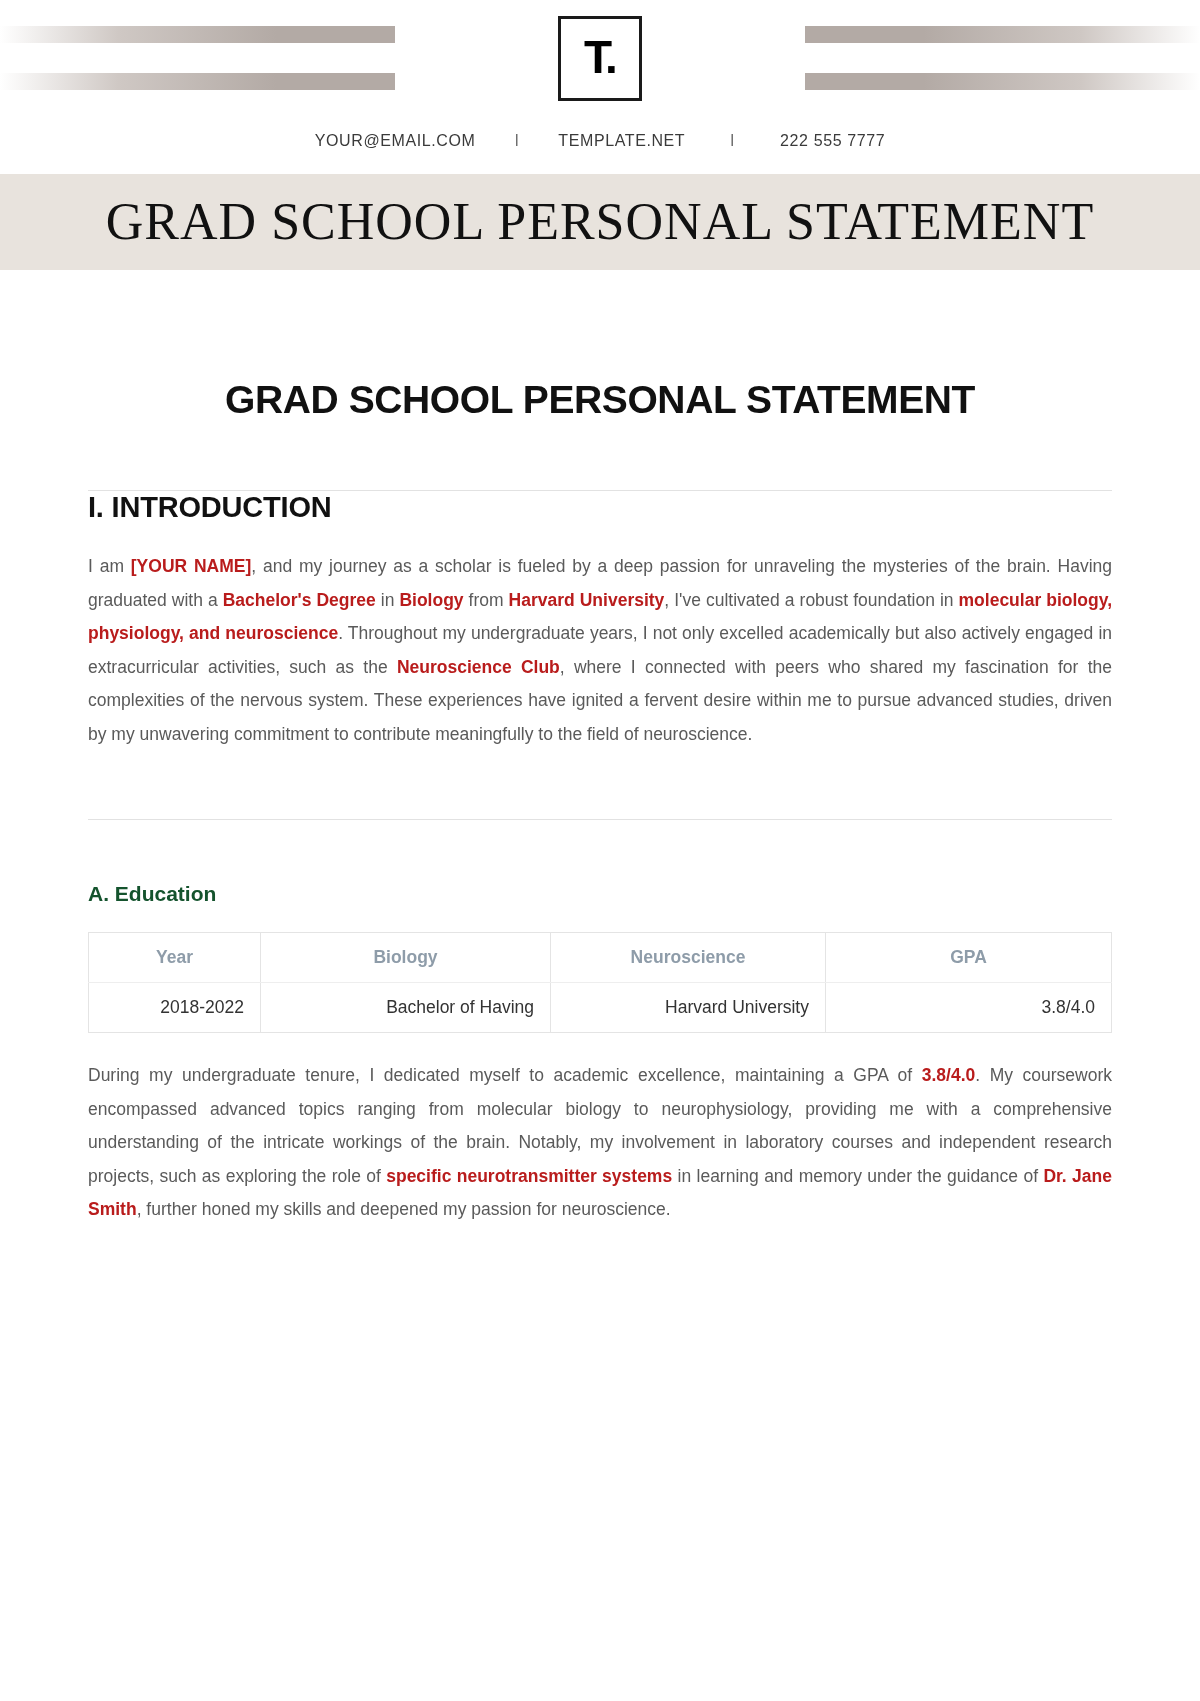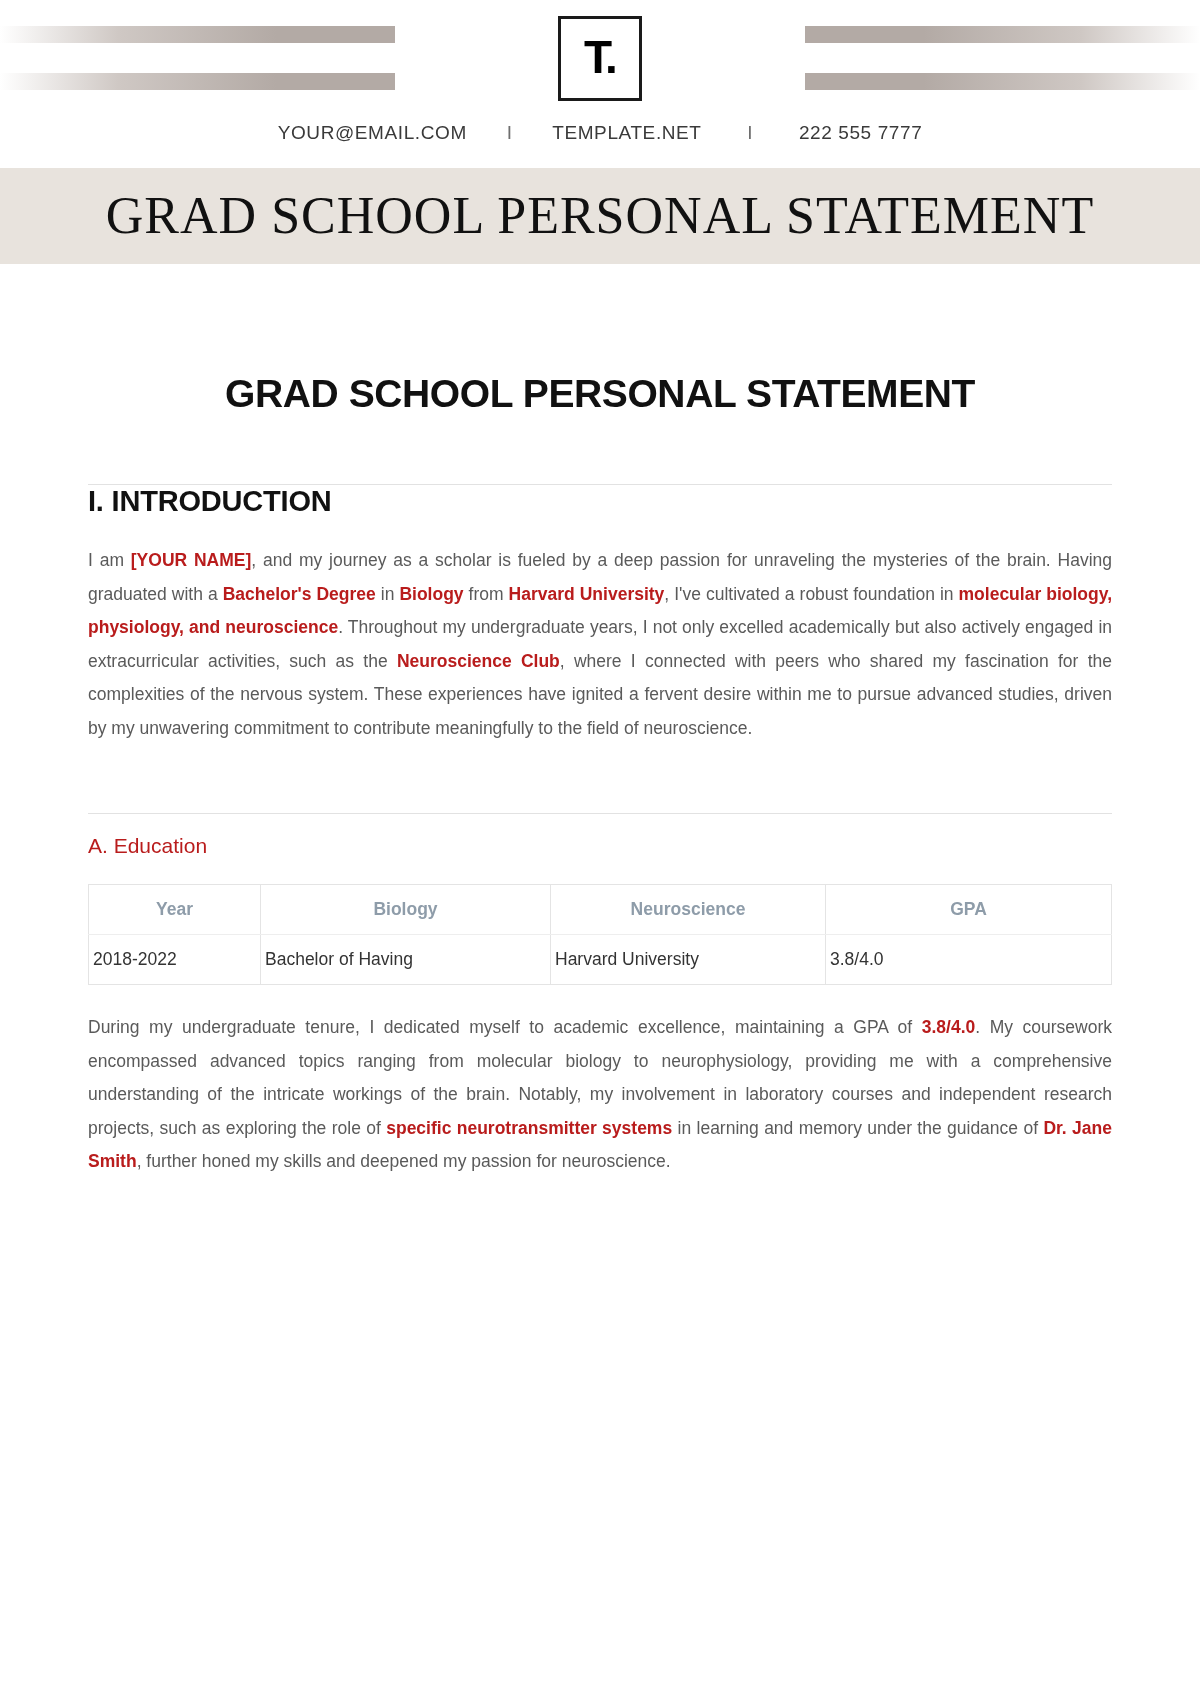--- a/index.html
+++ b/index.html
@@ -64,23 +64,23 @@
     font-weight: bold;
     font-size: 46px;
     line-height: 1;
     letter-spacing: -2px;
     color: #000000;
     position: relative;
     top: -2px;
   }
 
   .contact-row {
-    margin-top: 4px;
+    margin-top: 14px;
     text-align: center;
-    font-size: 19px;
+    font-size: 16px;
     letter-spacing: 0.6px;
     color: #3a3a3a;
     font-family: "Liberation Sans", sans-serif;
   }
   .contact-row .sep {
     display: inline-block;
     margin: 0 34px;
     color: #6e6e6e;
   }
   .contact-row .sep.wide { margin: 0 40px; }
@@ -126,23 +126,23 @@
 
   .section-heading {
     font-size: 29px;
     font-weight: bold;
     color: #111111;
     letter-spacing: -0.2px;
   }
 
   .sub-heading {
     font-size: 21px;
-    font-weight: normal;
-    color: #b91c1c;
-    margin-top: 20px;
+    font-weight: bold;
+    color: #14532d;
+    margin-top: 62px;
   }
 
   p.body-text {
     font-size: 17.5px;
     line-height: 33.5px;
     color: #5a5a5a;
     text-align: justify;
     margin: 0;
     margin-top: 26px;
   }
@@ -151,31 +151,31 @@
   
   table.edu-table {
     margin-top: 26px;
     width: 100%;
     border-collapse: collapse;
     table-layout: fixed;
   }
   table.edu-table th,
   table.edu-table td {
     border: 1px solid #e4e4e4;
-    padding: 14px 4px;
+    padding: 14px 16px;
     font-size: 17.5px;
   }
   table.edu-table th {
     text-align: center;
     color: #8e9ca9;
     font-weight: bold;
     border-bottom: 1px solid #eeeeee;
   }
   table.edu-table td {
-    text-align: left;
+    text-align: right;
     color: #333333;
     font-weight: normal;
   }
   table.edu-table col.c-year { width: 172px; }
   table.edu-table col.c-degree { width: 290px; }
   table.edu-table col.c-inst { width: 275px; }
   table.edu-table col.c-gpa { width: auto; }
 </style>
 </head>
 <body>

